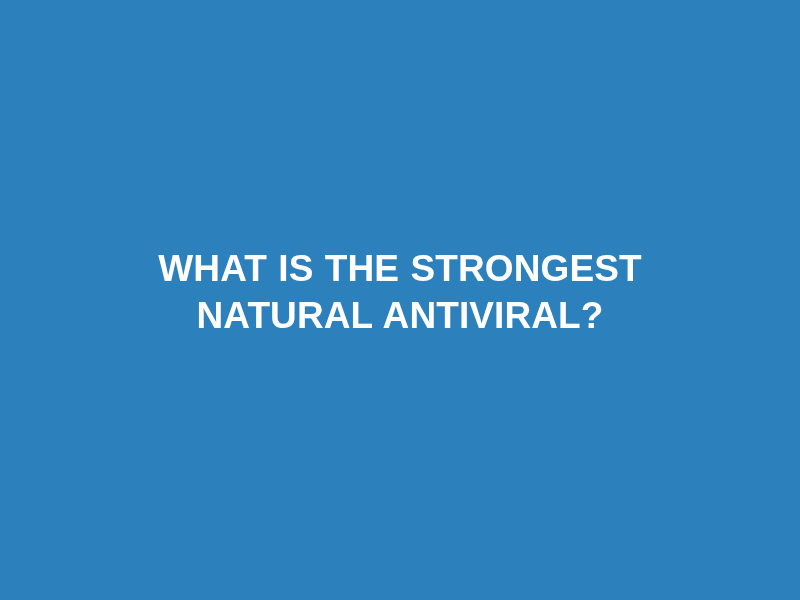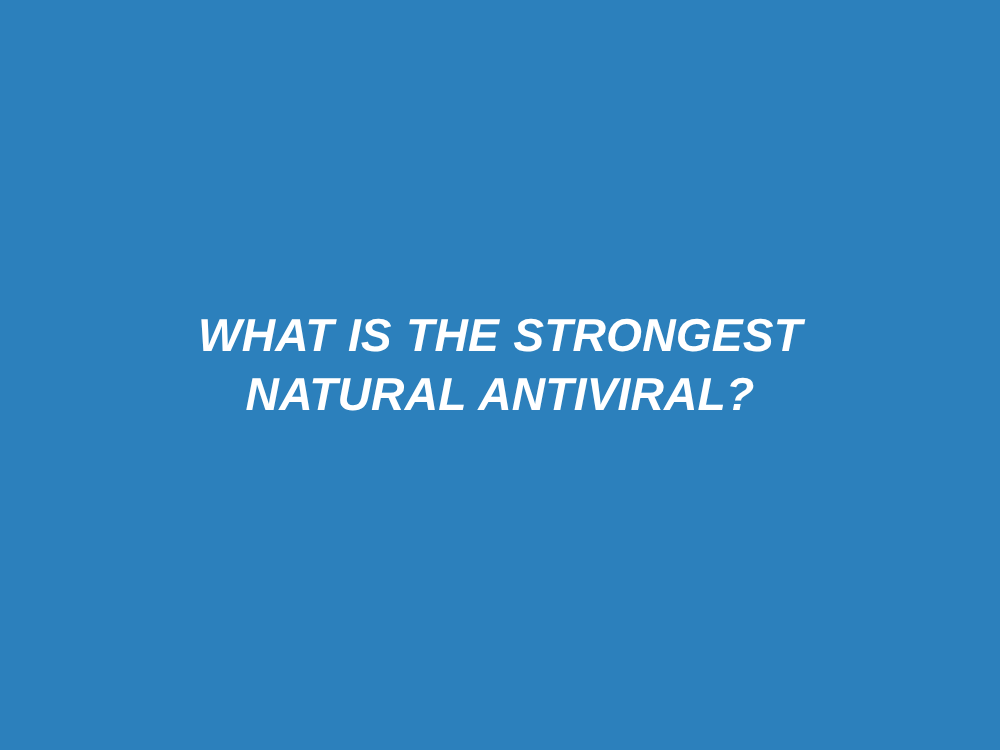--- a/index.html
+++ b/index.html
@@ -26,21 +26,20 @@
     box-sizing: border-box;
   }
 
   #headline-block {
     width: 600px;
     margin: 0;
     padding: 0;
     text-align: center;
     
     transform: translateY(-8px);
-    font-style: italic;
   }
 
   #headline {
     margin: 0;
     padding: 0;
     font-family: "Liberation Sans", sans-serif;
     font-size: 37px;
     line-height: 47px;
     font-weight: bold;
     letter-spacing: 0.1px;

